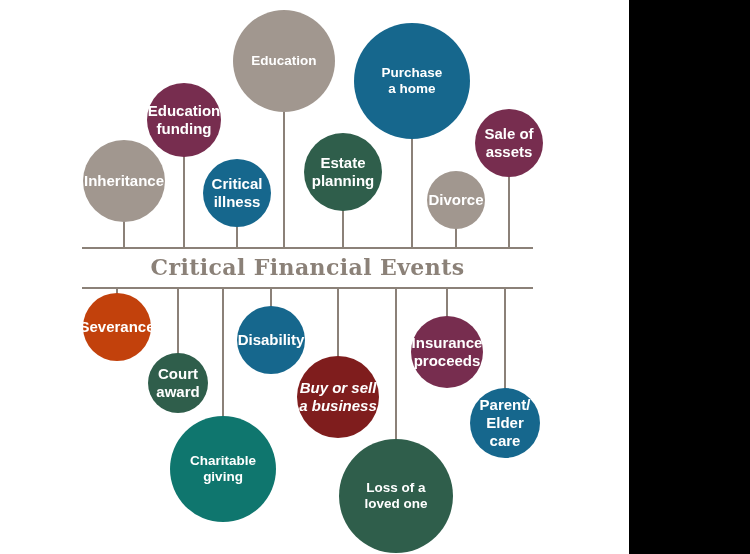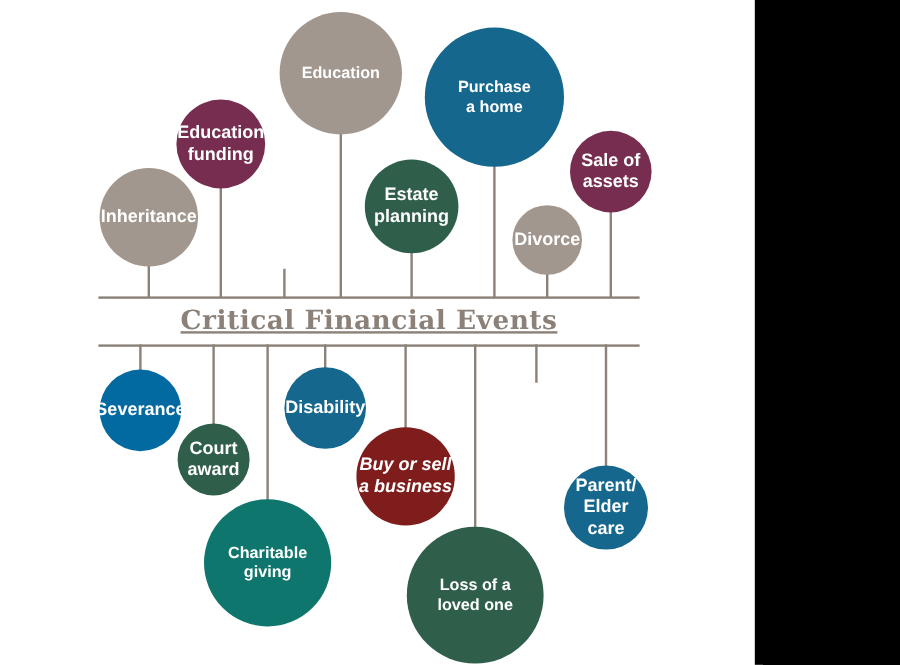--- a/index.html
+++ b/index.html
@@ -28,21 +28,20 @@
   }
   .title{
     position:absolute;
     left:82px;top:254px;width:451px;
     text-align:center;
     font-family:"DejaVu Serif","Liberation Serif",serif;
     font-weight:700;
     font-size:22px;
     letter-spacing:0.4px;
     color:var(--title_text,#8b8178);
-    text-decoration:underline;
   }
   .bubble{
     position:absolute;
     border-radius:50%;
     display:flex;align-items:center;justify-content:center;
     text-align:center;
   }
   .bubble span{
     color:var(--label_text,#ffffff);
     font-weight:700;
@@ -68,20 +67,24 @@
 <div class="stem" style="left: 123px; top: 219px; height: 29px;"></div>
     <div class="bubble" style="left: 83px; top: 140px; width: 82px; height: 82px; background: rgb(161, 151, 143); align-items: center;">
       <span>Inheritance</span>
     </div>
     <div class="stem" style="left: 183px; top: 154px; height: 94px;"></div>
     <div class="bubble" style="left: 147px; top: 83px; width: 74px; height: 74px; background: rgb(119, 45, 79);">
       <span>Education
 funding</span>
     </div>
     <div class="stem" style="left: 236px; top: 224px; height: 24px;"></div>
+    <div class="bubble" style="left: 203px; top: 159px; width: 68px; height: 68px; background: rgb(22, 103, 141);">
+      <span>Critical
+illness</span>
+    </div>
     <div class="stem" style="left: 283px; top: 109px; height: 139px;"></div>
     <div class="bubble big" style="left: 233px; top: 10px; width: 102px; height: 102px; background: rgb(161, 151, 143);">
       <span>Education</span>
     </div>
     <div class="stem" style="left: 342px; top: 208px; height: 40px;"></div>
     <div class="bubble" style="left: 304px; top: 133px; width: 78px; height: 78px; background: rgb(47, 94, 75);">
       <span>Estate
 planning</span>
     </div>
     <div class="stem" style="left: 411px; top: 136px; height: 112px;"></div>
@@ -92,21 +95,21 @@
     <div class="stem" style="left: 455px; top: 226px; height: 22px;"></div>
     <div class="bubble" style="left: 427px; top: 171px; width: 58px; height: 58px; background: rgb(161, 151, 143); align-items: center;">
       <span>Divorce</span>
     </div>
     <div class="stem" style="left: 508px; top: 174px; height: 74px;"></div>
     <div class="bubble" style="left: 475px; top: 109px; width: 68px; height: 68px; background: rgb(119, 45, 79);">
       <span>Sale of
 assets</span>
     </div>
     <div class="stem" style="left: 116px; top: 287px; height: 24px;"></div>
-    <div class="bubble" style="left: 83px; top: 308px; width: 68px; height: 68px; background: #0369a1;">
+    <div class="bubble" style="left: 83px; top: 293px; width: 68px; height: 68px; background: #c2410c;">
       <span>Severance</span>
     </div>
     <div class="stem" style="left: 177px; top: 287px; height: 69px;"></div>
     <div class="bubble" style="left: 148px; top: 353px; width: 60px; height: 60px; background: rgb(47, 94, 75);">
       <span>Court
 award</span>
     </div>
     <div class="stem" style="left: 222px; top: 287px; height: 132px;"></div>
     <div class="bubble big" style="left: 170px; top: 416px; width: 106px; height: 106px; background: #0f766e;">
       <span>Charitable
@@ -120,18 +123,22 @@
     <div class="bubble" style="left: 297px; top: 356px; width: 82px; height: 82px; background: #7f1d1d; font-style: italic;">
       <span>Buy or sell
 a business</span>
     </div>
     <div class="stem" style="left: 395px; top: 287px; height: 155px;"></div>
     <div class="bubble big" style="left: 339px; top: 439px; width: 114px; height: 114px; background: rgb(47, 94, 75);">
       <span>Loss of a
 loved one</span>
     </div>
     <div class="stem" style="left: 446px; top: 287px; height: 32px;"></div>
+    <div class="bubble" style="left: 411px; top: 316px; width: 72px; height: 72px; background: rgb(119, 45, 79);">
+      <span>Insurance
+proceeds</span>
+    </div>
     <div class="stem" style="left: 504px; top: 287px; height: 104px;"></div>
     <div class="bubble" style="left: 470px; top: 388px; width: 70px; height: 70px; background: rgb(22, 103, 141);">
       <span>Parent/
 Elder care</span>
     </div>
   </div>
 
 </body></html>

